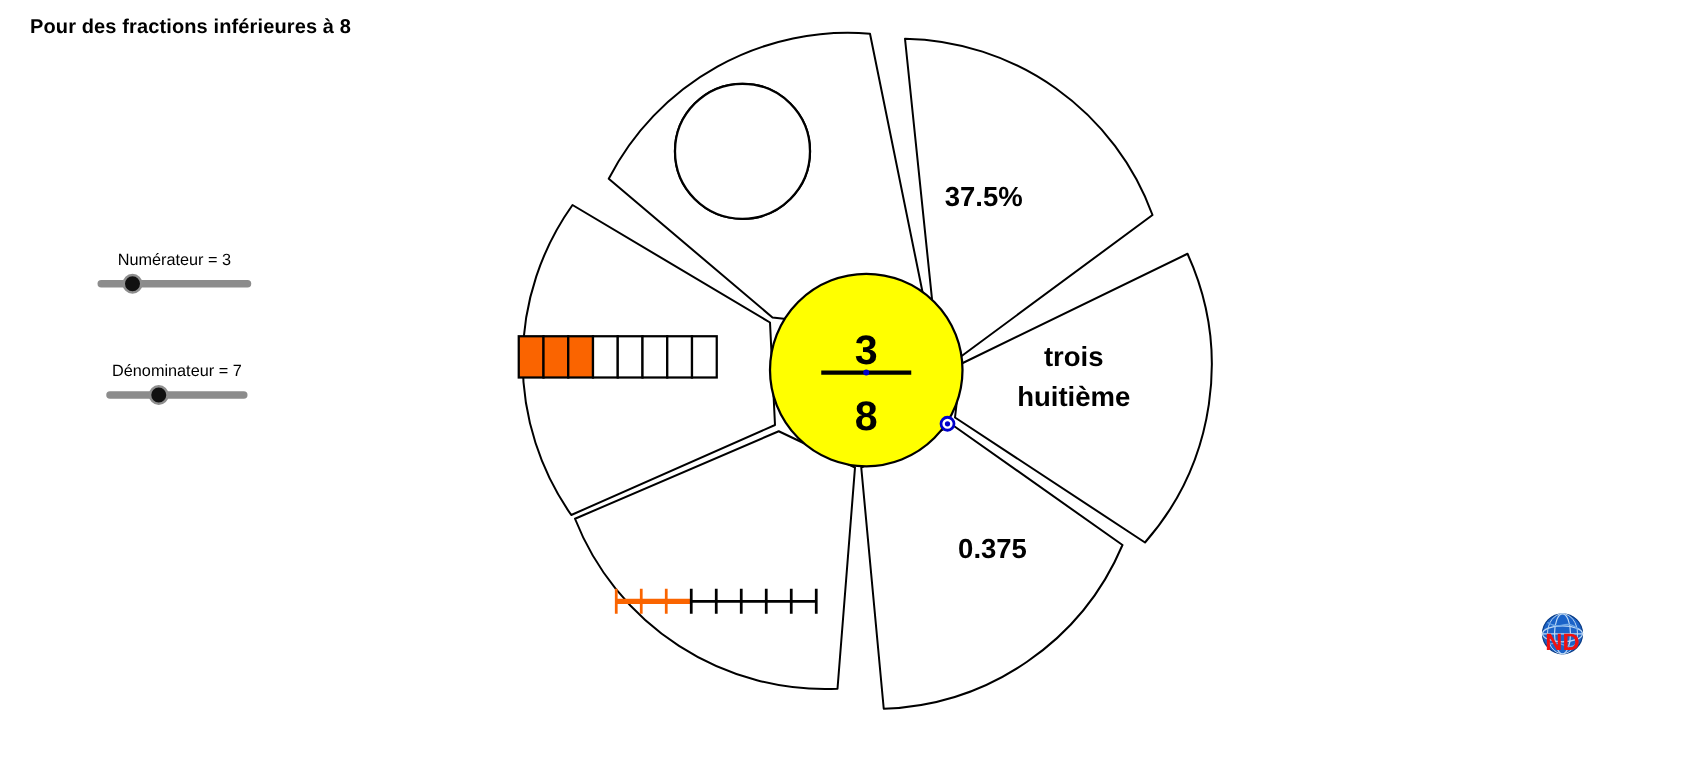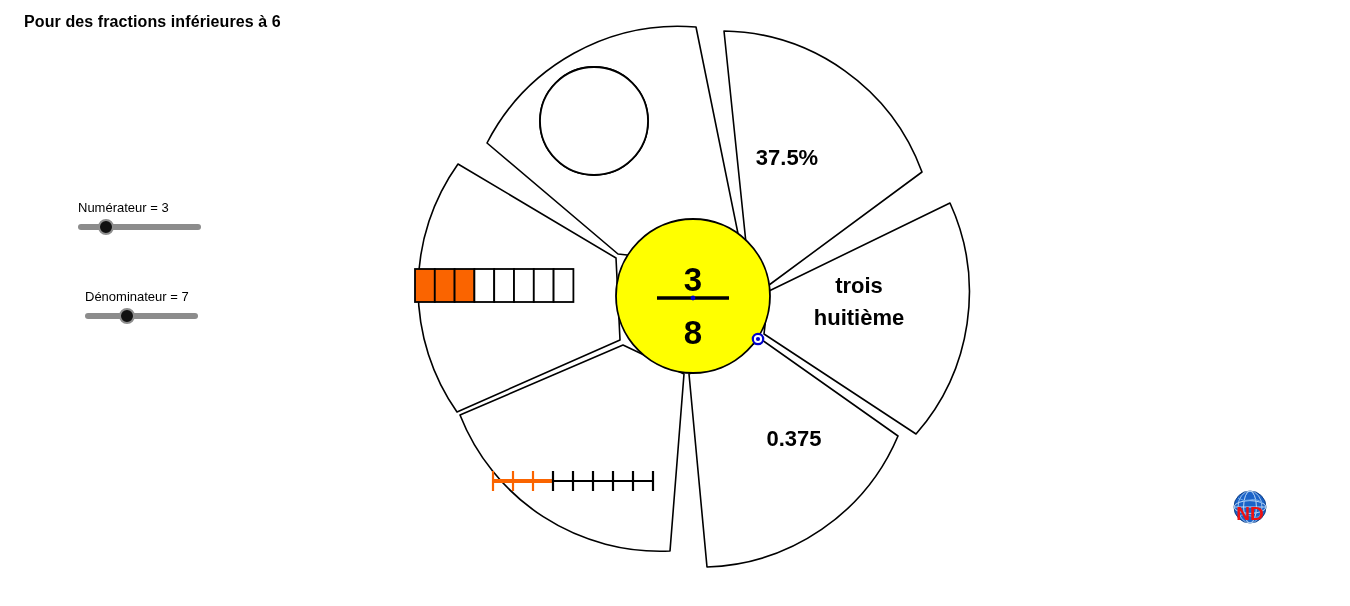--- a/index.html
+++ b/index.html
@@ -75,20 +75,21 @@
     height: 15px;
   }
 
   
   .param-slider { position: absolute; }
   .param-slider .param-label {
     position: absolute;
     top: 0px;
     left: 0px;
     width: 100%;
+    text-align: center;
     font-size: 13px;
     color: #000000;
     white-space: nowrap;
   }
   .param-slider .ps-track {
     position: absolute;
     left: 0px;
     top: 24px;
     height: 6px;
     border-radius: 4px;
@@ -182,21 +183,21 @@
     top: 488px;
     width: 42px;
     height: 42px;
   }
 </style>
 </head>
 <body>
 
 <div id="stage">
 
-  <div id="page-title">Pour des fractions inférieures à 6</div>
+  <div id="page-title">Pour des fractions inférieures à 8</div>
 
 
   <div id="numerator-slider" class="param-slider">
     <div class="param-label">Numérateur = 3</div>
     <div class="ps-track"></div>
     <div class="ps-knob slider-knob"></div>
   </div>
 
   <div id="denominator-slider" class="param-slider">
     <div class="param-label">Dénominateur = 7</div>

